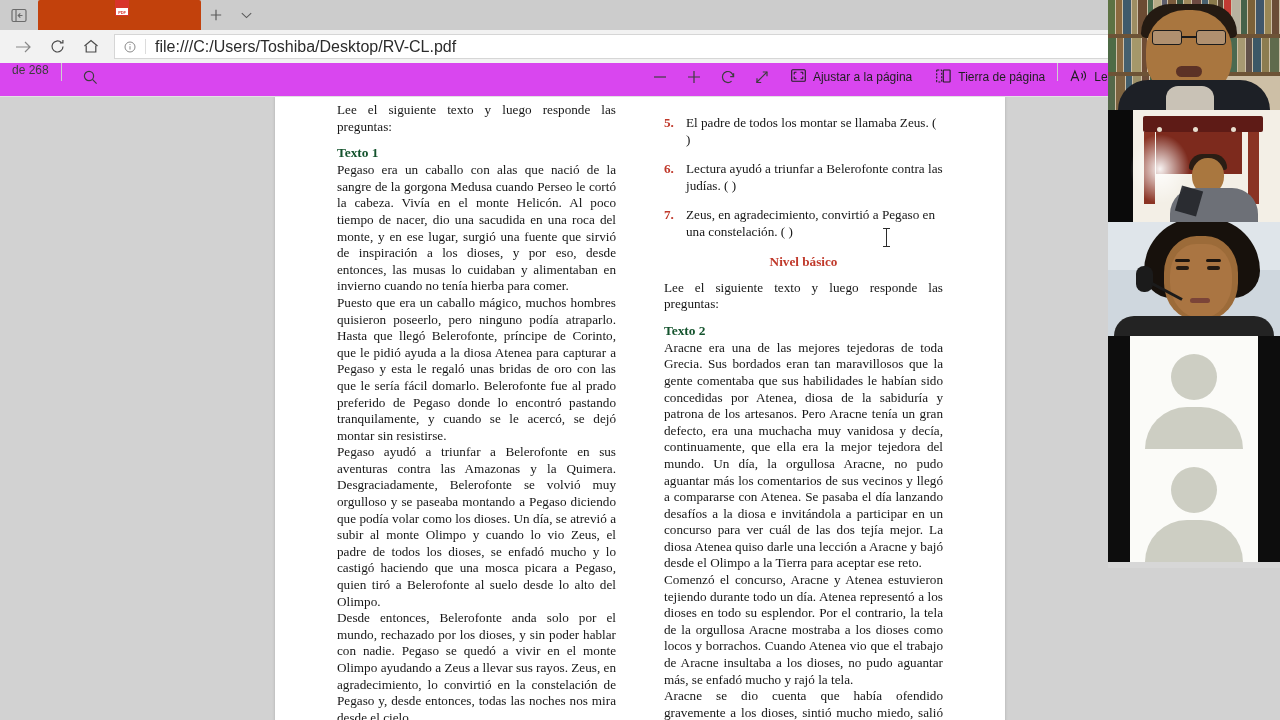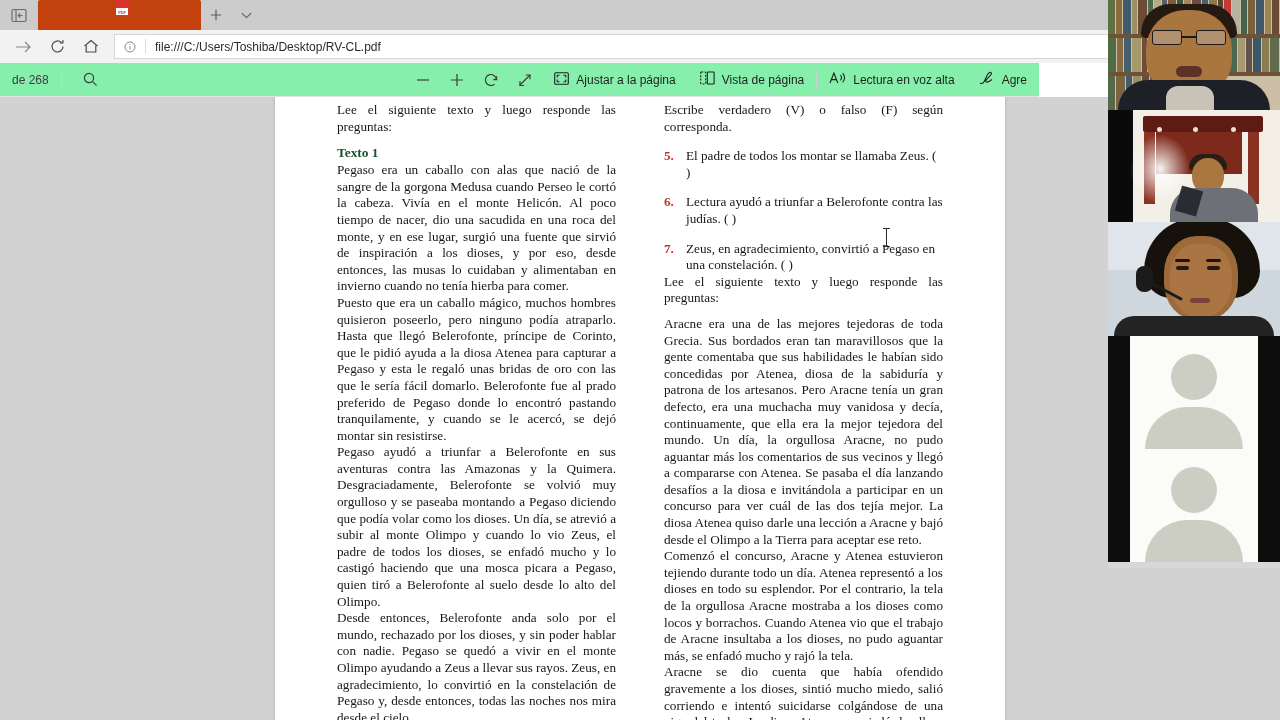--- a/index.html
+++ b/index.html
@@ -67,29 +67,29 @@
     flex: 1 1 auto; height: 25px; background: #ffffff;
     border: 1px solid #d6d6d6;
     display: flex; align-items: center; margin-left: 6px; margin-right: 4px;
   }
   .url-info {
     width: 30px; height: 23px; display: flex; align-items: center; justify-content: center;
     color: #8a8a8a; font-size: 11px;
   }
   .url-sep { width: 1px; height: 15px; background: #dcdcdc; }
   .url-text {
-    font-size: 12px; color: #2b2b2b; padding-left: 9px; white-space: nowrap;
+    font-size: 16px; color: #2b2b2b; padding-left: 9px; white-space: nowrap;
     font-family: "Liberation Sans", sans-serif;
   }
 
   
   .pdftoolbar {
-    position: absolute; left: 0; top: 63px; width: 1039px; height: 34px;
-    background: #86efac;
-    display: flex; align-items: center;
+    position: absolute; left: 0; top: 63px; width: 1280px; height: 34px;
+    background: #d946ef;
+    display: flex; align-items: flex-start;
     border-bottom: 1px solid #e2e2e2;
   }
   .pg-label { font-size: 12px; color: #3d3d3d; padding-left: 12px; }
   .tb-icon {
     width: 34px; height: 28px; display: flex; align-items: center; justify-content: center;
     color: #3d3d3d;
   }
   .tb-spacer { flex: 1 1 auto; }
   .tb-item {
     display: flex; align-items: center; gap: 7px; height: 28px;
@@ -398,21 +398,21 @@
       <span>Ajustar a la página</span>
     </span>
 
     <span class="tb-item">
       <span>
         <svg width="15" height="14" viewBox="0 0 15 14" fill="none" stroke="currentColor" stroke-width="1.1">
           <rect x="0.7" y="1" width="5" height="12" rx="0.6" stroke-dasharray="2 1.4"></rect>
           <rect x="7.3" y="1" width="6.8" height="12" rx="0.6"></rect>
         </svg>
       </span>
-      <span>Vista de página</span>
+      <span>Tierra de página</span>
     </span>
 
     <span class="tb-vsep"></span>
 
     <span class="tb-item">
       <span>
         <svg width="17" height="14" viewBox="0 0 17 14" fill="none" stroke="currentColor" stroke-width="1.1">
           <path d="M1 12L4.9 2 8.8 12M2.6 8.6h4.6"></path>
           <path d="M11.4 4.2a3.6 3.6 0 0 1 0 5.2M13.6 2.2a6.4 6.4 0 0 1 0 9.2"></path>
         </svg>
@@ -438,38 +438,39 @@
           <p class="lead">Lee el siguiente texto y luego responde las preguntas:</p>
           <div class="heading-red">Texto 1</div>
           <p>Pegaso era un caballo con alas que nació de la sangre de la gorgona Medusa cuando Perseo le cortó la cabeza. Vivía en el monte Helicón. Al poco tiempo de nacer, dio una sacudida en una roca del monte, y en ese lugar, surgió una fuente que sirvió de inspiración a los dioses, y por eso, desde entonces, las musas lo cuidaban y alimentaban en invierno cuando no tenía hierba para comer.</p>
           <p>Puesto que era un caballo mágico, muchos hombres quisieron poseerlo, pero ninguno podía atraparlo. Hasta que llegó Belerofonte, príncipe de Corinto, que le pidió ayuda a la diosa Atenea para capturar a Pegaso y esta le regaló unas bridas de oro con las que le sería fácil domarlo. Belerofonte fue al prado preferido de Pegaso donde lo encontró pastando tranquilamente, y cuando se le acercó, se dejó montar sin resistirse.</p>
           <p>Pegaso ayudó a triunfar a Belerofonte en sus aventuras contra las Amazonas y la Quimera. Desgraciadamente, Belerofonte se volvió muy orgulloso y se paseaba montando a Pegaso diciendo que podía volar como los dioses. Un día, se atrevió a subir al monte Olimpo y cuando lo vio Zeus, el padre de todos los dioses, se enfadó mucho y lo castigó haciendo que una mosca picara a Pegaso, quien tiró a Belerofonte al suelo desde lo alto del Olimpo.</p>
           <p>Desde entonces, Belerofonte anda solo por el mundo, rechazado por los dioses, y sin poder hablar con nadie. Pegaso se quedó a vivir en el monte Olimpo ayudando a Zeus a llevar sus rayos. Zeus, en agradecimiento, lo convirtió en la constelación de Pegaso y, desde entonces, todas las noches nos mira desde el cielo.</p>
 
         </div>
 
         <div class="col right">
-          <p>Escribe verdadero (V) o falso (F) según corresponda.</p>
 
           <div class="tf-block">
             <div class="qitem">
               <span class="qnum">5.</span>
               <span class="qbody">El padre de todos los montar se llamaba Zeus. (    )</span>
             </div>
             <div class="qitem">
               <span class="qnum">6.</span>
               <span class="qbody">Lectura ayudó a triunfar a Belerofonte contra las judías. (    )</span>
             </div>
             <div class="qitem">
               <span class="qnum">7.</span>
               <span class="qbody">Zeus, en agradecimiento, convirtió a Pegaso en una constelación. (    )</span>
             </div>
           </div>
 
+          <div class="heading-center">Nivel básico</div>
           <p class="lead">Lee el siguiente texto y luego responde las preguntas:</p>
+          <div class="heading-red">Texto 2</div>
           <p>Aracne era una de las mejores tejedoras de toda Grecia. Sus bordados eran tan maravillosos que la gente comentaba que sus habilidades le habían sido concedidas por Atenea, diosa de la sabiduría y patrona de los artesanos. Pero Aracne tenía un gran defecto, era una muchacha muy vanidosa y decía, continuamente, que ella era la mejor tejedora del mundo. Un día, la orgullosa Aracne, no pudo aguantar más los comentarios de sus vecinos y llegó a compararse con Atenea. Se pasaba el día lanzando desafíos a la diosa e invitándola a participar en un concurso para ver cuál de las dos tejía mejor. La diosa Atenea quiso darle una lección a Aracne y bajó desde el Olimpo a la Tierra para aceptar ese reto.</p>
           <p>Comenzó el concurso, Aracne y Atenea estuvieron tejiendo durante todo un día. Atenea representó a los dioses en todo su esplendor. Por el contrario, la tela de la orgullosa Aracne mostraba a los dioses como locos y borrachos. Cuando Atenea vio que el trabajo de Aracne insultaba a los dioses, no pudo aguantar más, se enfadó mucho y rajó la tela.</p>
           <p>Aracne se dio cuenta que había ofendido gravemente a los dioses, sintió mucho miedo, salió corriendo e intentó suicidarse colgándose de una viga del techo. La diosa Atenea se apiadó de ella y le salvó la vida</p>
         </div>
 
       </div>
       <div class="caret"></div>
     </div>
   </div>
 

